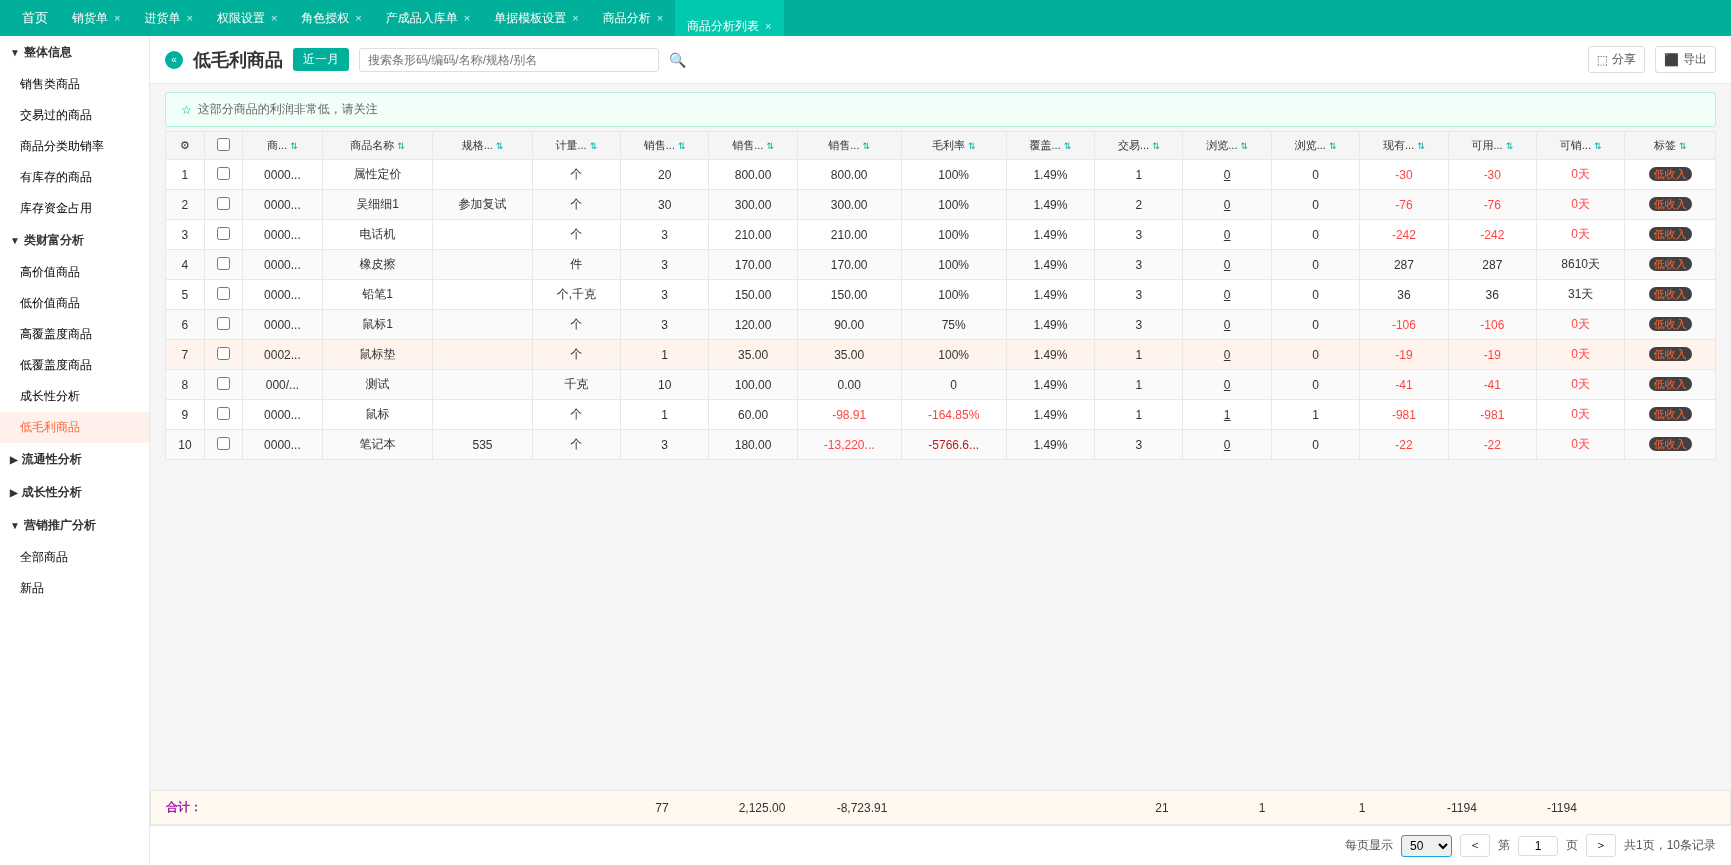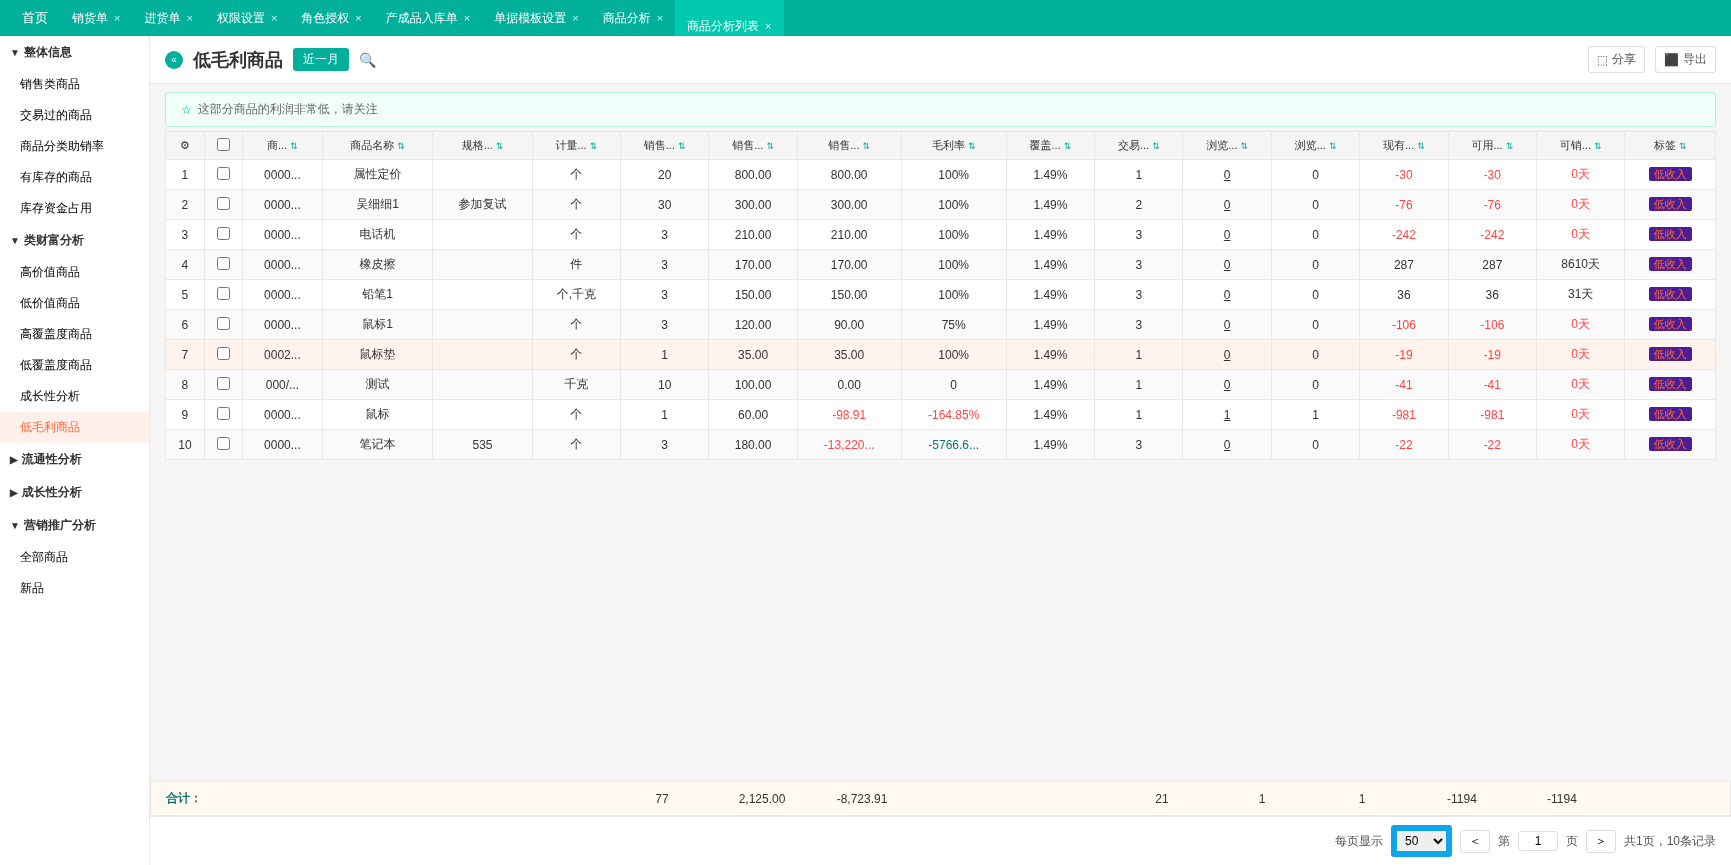--- a/index.html
+++ b/index.html
@@ -166,54 +166,54 @@
       padding: 6px 4px;
       text-align: center;
       color: #333;
       white-space: nowrap;
       font-size: 12px;
     }
     tbody tr:nth-child(even) { background: #fafafa; }
     tbody tr.highlighted { background: #fff3ee; }
     
     .tag-low-income {
-      background: #4c1d95;
+      background: #404040;
       color: #ff6633;
       padding: 1px 5px;
-      border-radius: 2px;
+      border-radius: 7px;
       font-size: 11px;
     }
     .text-link { color: #333; text-decoration: underline; cursor: pointer; }
     
     
     .table-footer {
       background: #fff9f0;
       border: 1px solid #e8e8e8;
       padding: 8px 15px;
       display: flex;
       align-items: center;
       gap: 20px;
     }
-    .footer-label { font-weight: bold; color: #0f766e; }
+    .footer-label { font-weight: bold; color: #a21caf; }
     .footer-cell { min-width: 80px; text-align: center; color: #333; }
     
     
     .pagination {
       display: flex;
       align-items: center;
       justify-content: flex-end;
       padding: 8px 15px;
       background: #fff;
       border-top: 1px solid #e8e8e8;
       gap: 8px;
       font-size: 12px;
       color: #555;
     }
     .page-size-select {
-      border: 6px solid #0ea5e9;
+      border: 1px solid #0ea5e9;
       border-radius: 3px;
       padding: 2px 4px;
     }
     .page-nav-btn {
       border: 1px solid #ddd;
       background: #fff;
       padding: 2px 8px;
       cursor: pointer;
       border-radius: 3px;
     }
@@ -320,20 +320,21 @@
     <div class="sidebar-item">全部商品</div>
     <div class="sidebar-item">新品</div>
   </div>
 
   <div class="content-area">
 
     <div class="page-header">
       <div class="collapse-btn">«</div>
       <span class="page-title">低毛利商品</span>
       <button class="date-filter-btn">近一月</button>
+      <input class="search-box" placeholder="搜索条形码/编码/名称/规格/别名" style="">
       <span class="search-icon">🔍</span>
       <div class="header-actions">
         <button class="action-btn">
           <span>⬚</span>
           <span>分享</span>
         </button>
         <button class="action-btn">
           <span>⬛</span>
           <span>导出</span>
         </button>
@@ -553,21 +554,21 @@
             <tr>
       <td>10</td>
       <td><input type="checkbox" style=""></td>
       <td>0000...</td>
       <td>笔记本</td>
       <td>535</td>
       <td>个</td>
       <td>3</td>
       <td>180.00</td>
       <td style="color:#ff4444">-13,220...</td>
-      <td style="color:#0f766e">-5766.6...</td>
+      <td style="color:#b91c1c">-5766.6...</td>
       <td>1.49%</td>
       <td>3</td>
       <td><span class="text-link">0</span></td>
       <td>0</td>
       <td style="color:#ff4444">-22</td>
       <td style="color:#ff4444">-22</td>
       <td style="color:#ff4444">0天</td>
       <td><span class="tag-low-income">低收入</span></td>
     </tr>
           </tbody>

